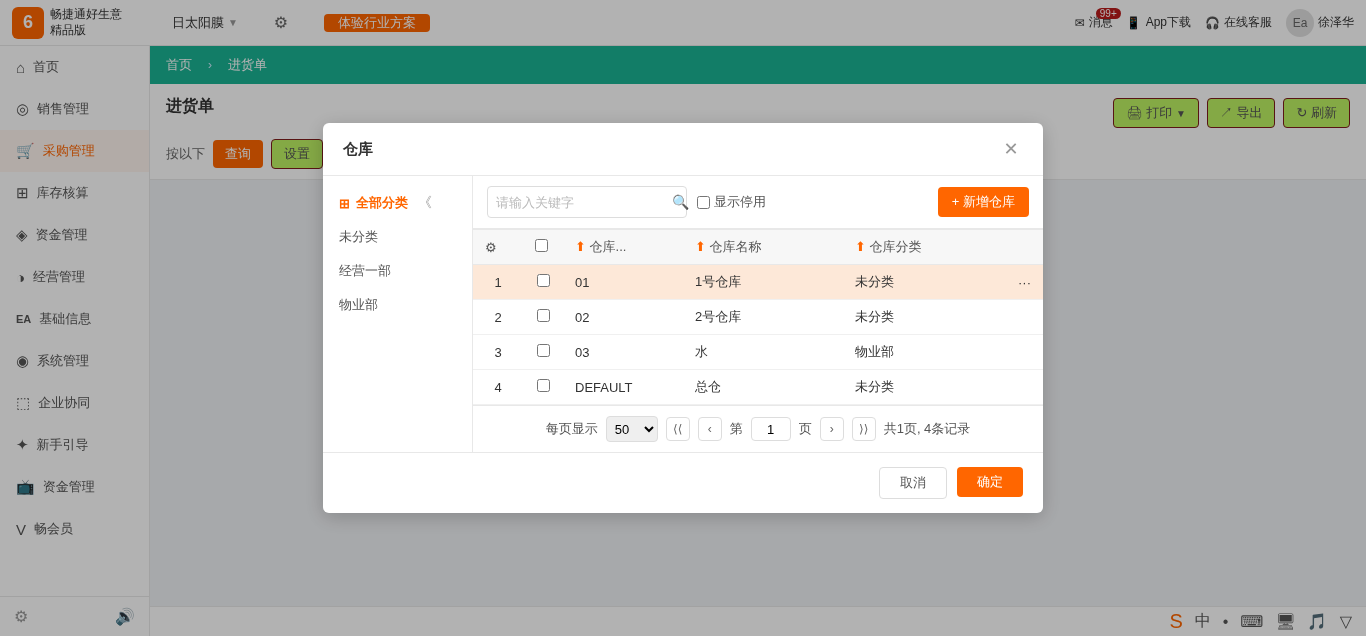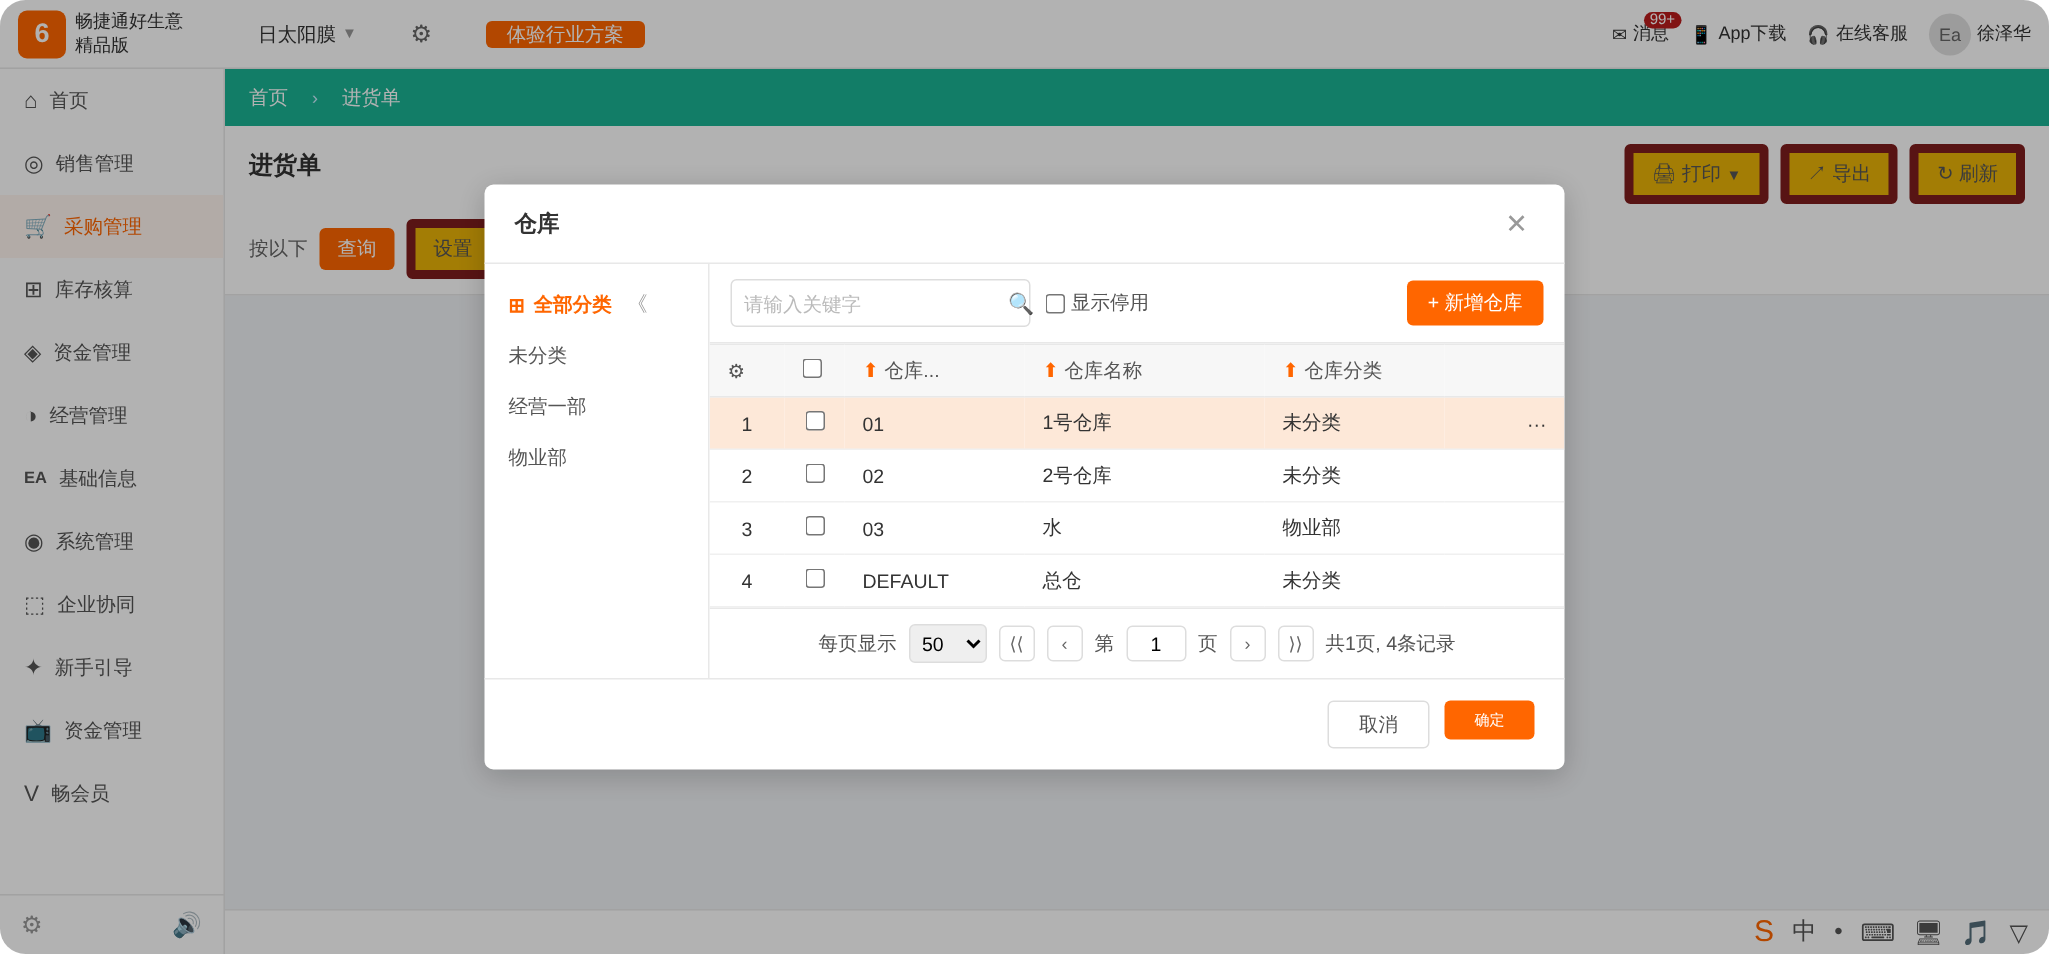--- a/index.html
+++ b/index.html
@@ -108,21 +108,21 @@
     .page-title {
       font-size: 16px; font-weight: bold; color: #333;
       margin-bottom: 12px;
     }
 
     
     .overlay {
       position: fixed; top: 0; left: 0; right: 0; bottom: 0;
       background: rgba(0,0,0,0.3);
       z-index: 200;
-      display: flex; align-items: center; justify-content: center; border-radius: 17px;
+      display: flex; align-items: center; justify-content: center;
     }
 
     
     .modal {
       background: #fff;
       border-radius: 6px;
       width: 720px;
       max-height: 580px;
       display: flex; flex-direction: column;
       box-shadow: 0 4px 20px rgba(0,0,0,0.2);
@@ -262,21 +262,21 @@
       display: flex; align-items: flex-start; justify-content: flex-end; gap: 10px;
       padding: 14px 20px;
       border-top: 1px solid #e8e8e8;
     }
     .btn-cancel {
       background: #fff; border: 1px solid #ddd; border-radius: 4px;
       padding: 6px 20px; font-size: 13px; cursor: pointer; color: #555;
     }
     .btn-confirm {
       background: #f60; color: #fff; border: none; border-radius: 4px;
-      padding: 6px 20px; font-size: 10px; cursor: pointer;
+      padding: 6px 20px; font-size: 13px; cursor: pointer;
     }
 
     
     .bottom-bar {
       position: fixed; bottom: 0; left: 0; right: 0;
       height: 30px; background: #fff; border-top: 1px solid #e8e8e8;
       display: flex; align-items: center; justify-content: flex-end;
       padding: 0 14px; gap: 12px; z-index: 50;
     }
     .bottom-icon { font-size: 16px; cursor: pointer; color: #555; }
@@ -284,22 +284,22 @@
     
     .sidebar-bottom {
       position: fixed; bottom: 0; left: 0;
       width: 150px; height: 40px;
       background: #fff; border-top: 1px solid #e8e8e8; border-right: 1px solid #e8e8e8;
       display: flex; align-items: center; justify-content: space-between;
       padding: 0 14px; z-index: 91;
     }
     .sidebar-bottom-icon { font-size: 16px; cursor: pointer; color: #999; }
     .page-actions-btn {
-      border: 6px solid #7f1d1d; border-radius: 4px;
-      background: #eab308; padding: 5px 12px; font-size: 13px; cursor: pointer; color: #555;
+      border: 1px solid #7f1d1d; border-radius: 4px;
+      background: #bef264; padding: 5px 12px; font-size: 13px; cursor: pointer; color: #555;
     }
   </style>
 </head>
 <body>
 
 <div class="topbar">
   <div class="topbar-logo">
     <div class="logo-icon">
       <span>6</span>
     </div>

